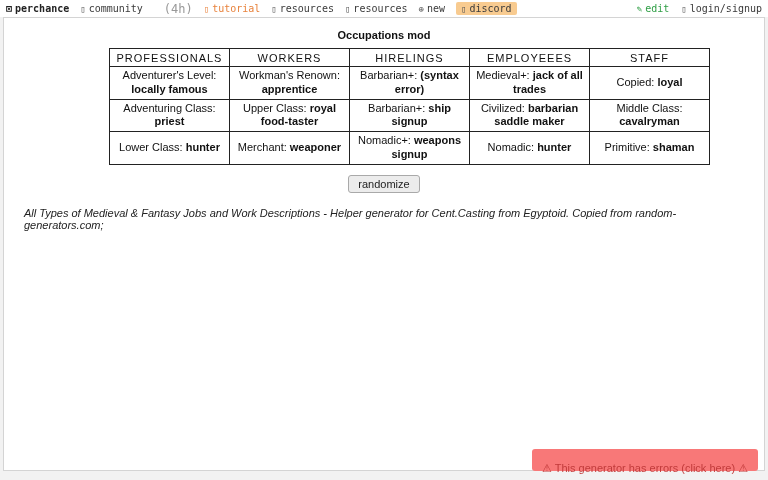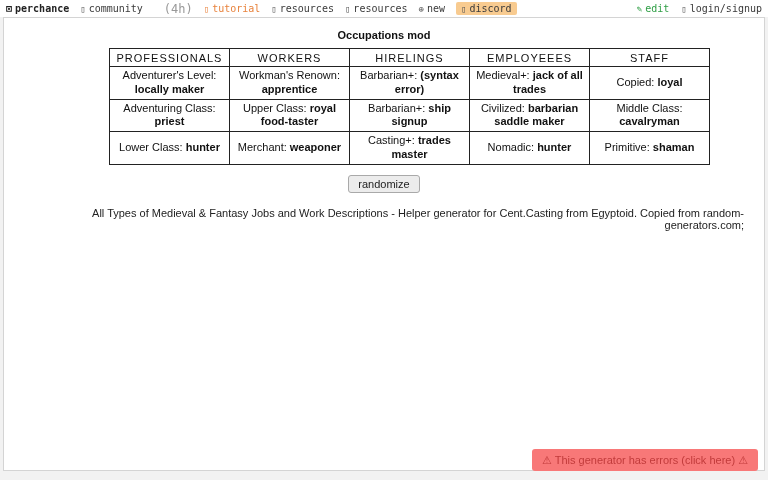--- a/index.html
+++ b/index.html
@@ -63,29 +63,29 @@
   .randomize-btn {
     font-family:"Liberation Sans",sans-serif;
     font-size:11px; color:#222;
     background:#ececec;
     border:1px solid #a9a9a9;
     border-radius:3px;
     padding:2px 9px;
     cursor:pointer;
   }
   .gen-desc {
-    text-align:right; font-size:11px; color:#222;
-    margin-top:14px; padding:0 20px;
+    text-align:left; font-size:11px; color:#222;
+    margin-top:14px; padding:0 20px;font-style:italic;
   }
   
   .error-banner {
     position:absolute; top:449px; right:10px; height:22px;
     background:#f87878; color:#c13b3b;
     font-size:11px; line-height:22px;
-    padding:0 10px; border-radius:3px;
+    padding:8px 10px; border-radius:3px;
     cursor:pointer; z-index:5;
   }
 </style>
 </head>
 <body>
 
 <div class="topnav">
   <span class="navitem brand">
     <span class="glyph">⊠</span>
     <span>perchance</span>
@@ -135,37 +135,37 @@
       <tr>
         <th>PROFESSIONALS</th>
         <th>WORKERS</th>
         <th>HIRELINGS</th>
         <th>EMPLOYEEES</th>
         <th>STAFF</th>
       </tr>
     </thead>
     <tbody>
       <tr>
-        <td><span>Adventurer's Level: </span><b>locally maker</b></td>
+        <td><span>Adventurer's Level: </span><b>locally famous</b></td>
         <td><span>Workman's Renown: </span><b>apprentice</b></td>
         <td><span>Barbarian+: </span><b>(syntax error)</b></td>
         <td><span>Medieval+: </span><b>jack of all trades</b></td>
         <td><span>Copied: </span><b>loyal</b></td>
       </tr>
       <tr>
         <td><span>Adventuring Class: </span><b>priest</b></td>
         <td><span>Upper Class: </span><b>royal food-taster</b></td>
         <td><span>Barbarian+: </span><b>ship signup</b></td>
         <td><span>Civilized: </span><b>barbarian saddle maker</b></td>
         <td><span>Middle Class: </span><b>cavalryman</b></td>
       </tr>
       <tr>
         <td><span>Lower Class: </span><b>hunter</b></td>
         <td><span>Merchant: </span><b>weaponer</b></td>
-        <td><span>Casting+: </span><b>trades master</b></td>
+        <td><span>Nomadic+: </span><b>weapons signup</b></td>
         <td><span>Nomadic: </span><b>hunter</b></td>
         <td><span>Primitive: </span><b>shaman</b></td>
       </tr>
     </tbody>
   </table>
 
   <div class="btn-row">
     <button class="randomize-btn">randomize</button>
   </div>
 

